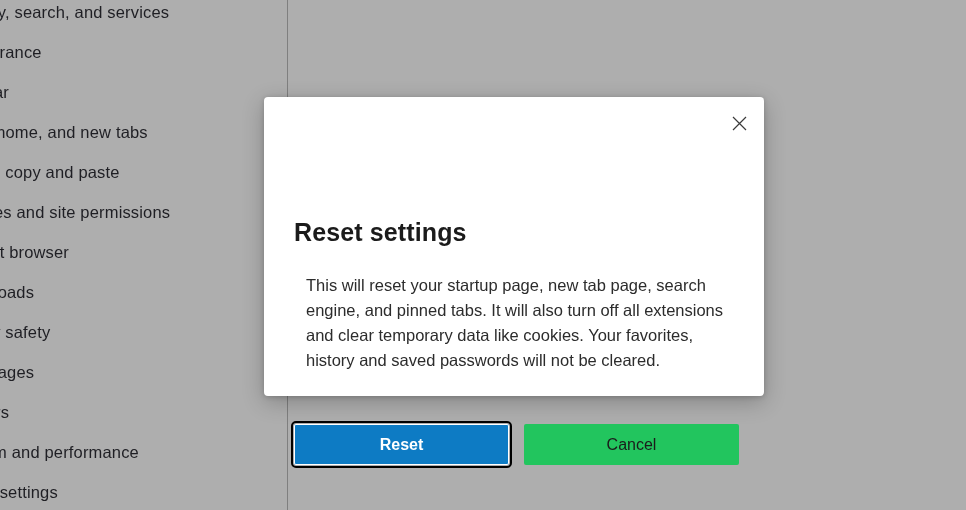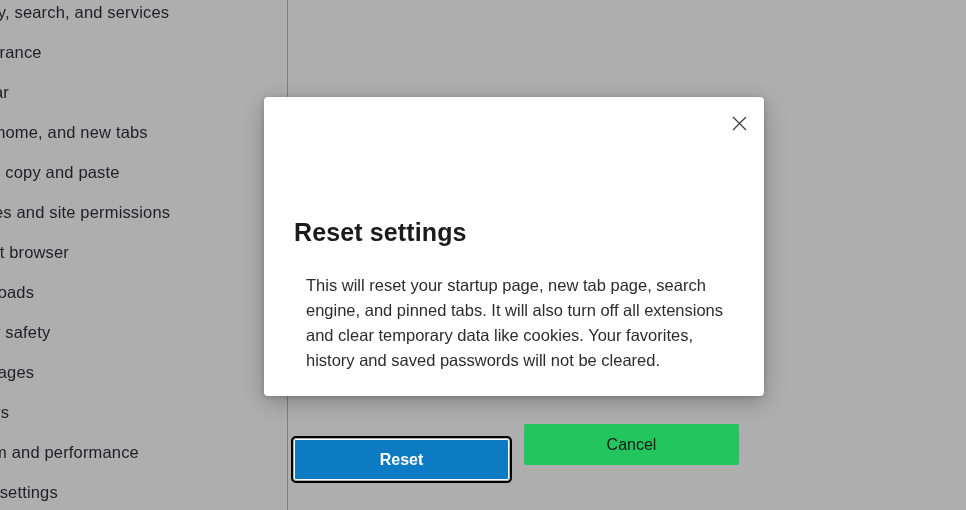--- a/index.html
+++ b/index.html
@@ -127,21 +127,20 @@
     padding: 0;
   }
 
   .btn-primary {
     background: #0d7bc4;
     color: #ffffff;
     font-weight: bold;
     outline: 2px solid #000000;
     outline-offset: 1px;
     box-shadow: 0 0 0 1px #ffffff inset;
-    margin-top: 15px;
   }
 
   .btn-secondary {
     background: #22c55e;
     color: #1b1b1b;
   }
 </style>
 </head>
 <body>
 

